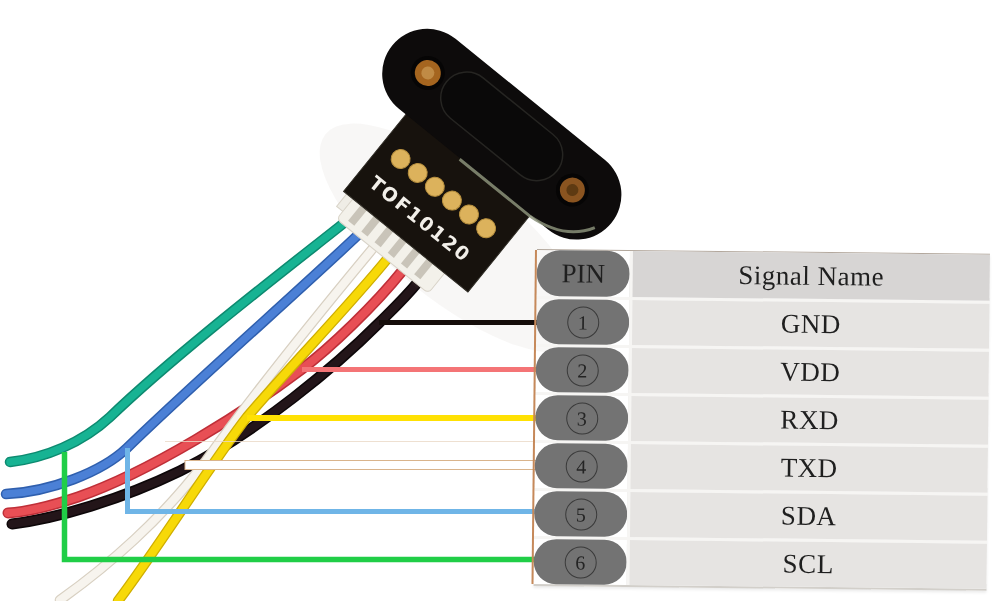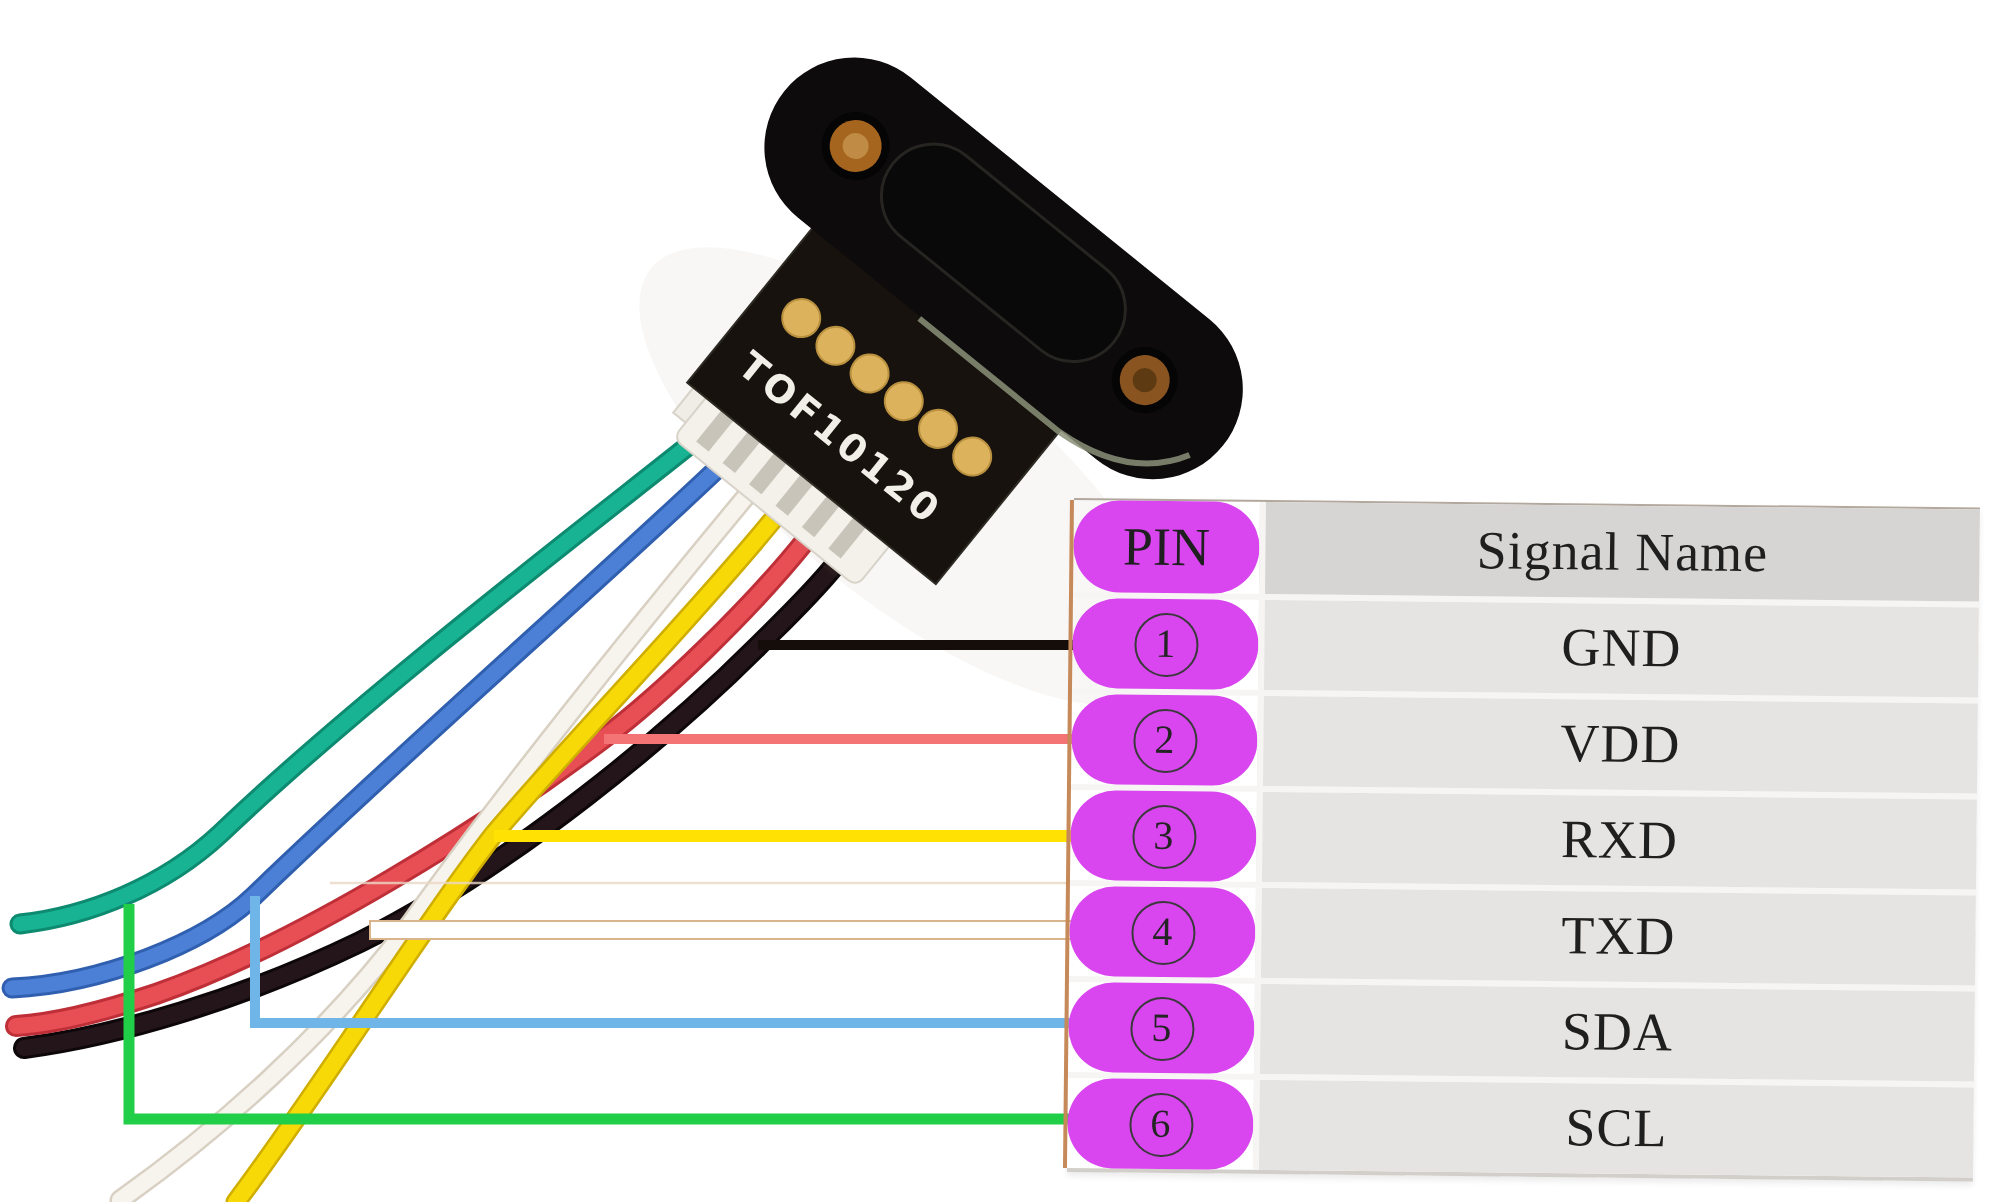--- a/index.html
+++ b/index.html
@@ -16,21 +16,21 @@
     border-bottom:2px solid #d2cfca;
     box-shadow:0 2px 3px rgba(0,0,0,0.08);
   }
   #pin-table .tan-edge{
     position:absolute;left:-2px;top:0;width:2px;height:100%;
     background:#c6895a;
   }
   .trow{display:grid;grid-template-columns:93px 1fr;}
   .trow + .trow{border-top:3px solid #f6f5f3;}
   .cell{display:flex;align-items:center;justify-content:center;color:#1f1f1f;}
-  .pin-cell{background:#d946ef;height:45px;border-radius:23px;}
+  .pin-cell{background:#737373;height:45px;border-radius:23px;}
   .sig-cell{background:#e6e4e2;border-left:3px solid #f6f5f3;
             font-size:27px;letter-spacing:0.5px;}
   .head .pin-cell{height:46px;font-size:27px;}
   .head .sig-cell{background:#d7d5d4;}
   .pin-num{
     display:inline-flex;align-items:center;justify-content:center;
     width:30px;height:30px;border:1.6px solid #3a3a3a;border-radius:50%;
     font-size:20px;color:#242424;line-height:1;
   }
 </style>

